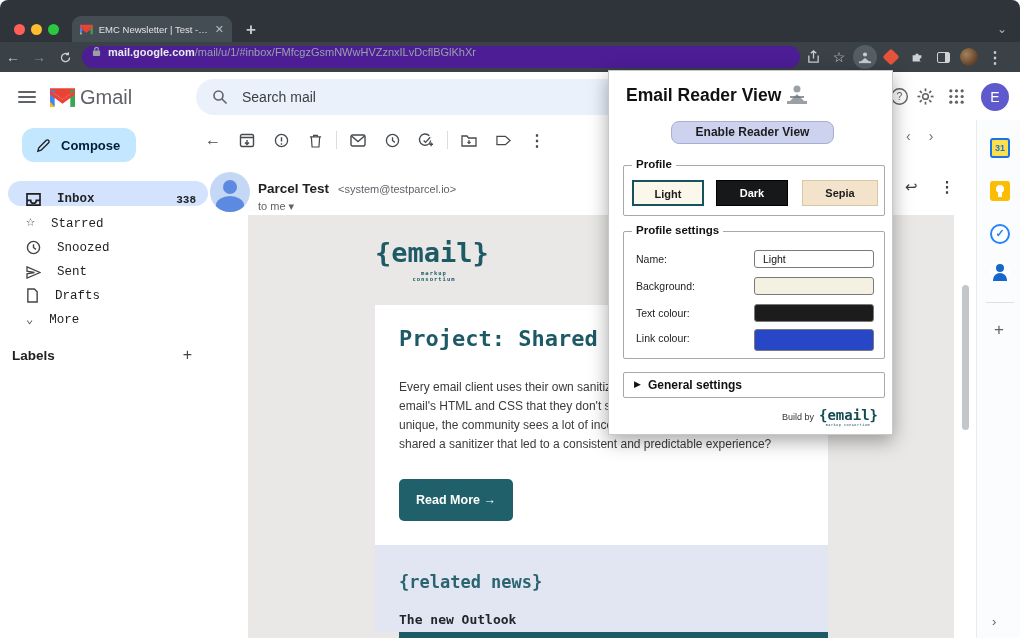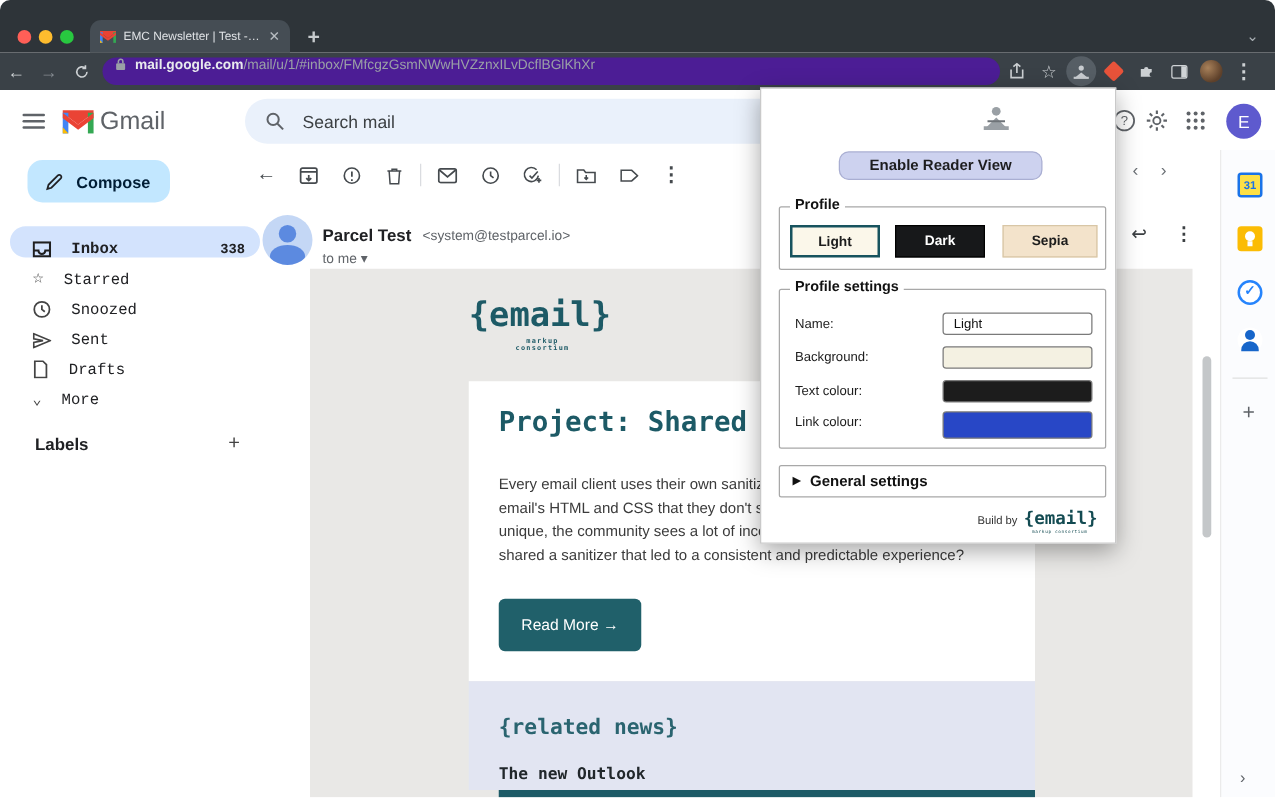--- a/index.html
+++ b/index.html
@@ -42,21 +42,21 @@
 
   
   #sidebar { left:0; top:120px; width:248px; height:518px; background:#fff; }
   #compose-btn { left:22px; top:128px; width:114px; height:34px; background:#c2e7ff; border-radius:12px; display:flex; align-items:center; gap:10px; padding:0 14px; }
   #compose-label { font-size:13px; font-weight:bold; color:#001d35; }
   .side-item { left:8px; width:200px; height:25px; display:flex; align-items:flex-end; gap:16px; padding:0 12px 0 18px; border-radius:13px; color:#202124; font-size:12.5px;font-family:Liberation Mono, monospace; }
   .side-item.active { background:#d3e3fd; font-weight:bold; }
   .side-item .grow { flex:1; }
   .side-count { font-size:11px; font-weight:bold; }
   #labels-row { left:12px; top:346px; width:180px; display:flex; align-items:center; }
-  #labels-header { font-size:13.5px; font-weight:bold; color:#202124; flex:1;margin-left:16px; }
+  #labels-header { font-size:13.5px; font-weight:bold; color:#202124; flex:1; }
   #labels-add { color:#444; font-size:16px; }
 
   
   #mail-toolbar { left:196px; top:120px; width:780px; height:40px; background:#fff; display:flex; align-items:center; }
   .tb-ic { width:34px; text-align:center; color:#454a4e; }
   .tb-sep { width:1px; height:18px; background:#dadce0; margin:0 4px; }
   #pager { position:absolute; left:906px; top:128px; color:#6b7075; font-size:14px; letter-spacing:18px; }
 
   
   #sender-avatar { left:210px; top:172px; width:40px; height:40px; border-radius:50%; background:#c4d7f5; overflow:hidden; }
@@ -68,21 +68,21 @@
   #msg-actions { left:905px; top:178px; color:#3c4043; font-size:15px; display:flex; gap:22px; }
 
   
   #email-bg { left:248px; top:215px; width:706px; height:423px; background:#e9e8e6; }
   #email-logo { left:375px; top:237px; font-family:"DejaVu Sans Mono", monospace; font-weight:bold; font-size:27px; color:#1d5a66; }
   #email-logo-sub { left:398px; top:270px; width:72px; text-align:center; font-size:5.5px; letter-spacing:1px; color:#1d5a66; font-family:"DejaVu Sans Mono", monospace; font-weight:bold; }
   #email-card { left:375px; top:305px; width:453px; height:240px; background:#fff; }
   #email-heading { left:399px; top:326px; font-family:"DejaVu Sans Mono", monospace; font-weight:bold; font-size:22px; color:#1d5a66; white-space:nowrap; }
   #email-paragraph { left:399px; top:378px; width:420px; font-size:12px; color:#3b3b3b; line-height:19px; }
   #email-paragraph div { white-space:nowrap; }
-  #read-more-btn { left:399px; top:479px; width:114px; height:42px; background:#20606a; border-radius:5px; color:#fff; font-weight:normal; font-size:12.5px; display:flex; align-items:center; justify-content:center; }
+  #read-more-btn { left:399px; top:479px; width:114px; height:42px; background:#20606a; border-radius:5px; color:#fff; font-weight:bold; font-size:12.5px; display:flex; align-items:center; justify-content:center; }
   #email-lavender { left:375px; top:545px; width:453px; height:87px; background:#e2e5f2; }
   #related-heading { left:399px; top:572px; font-family:"DejaVu Sans Mono", monospace; font-weight:bold; font-size:17px; color:#2a6470; }
   #article-title { left:399px; top:612px; font-family:"DejaVu Sans Mono", monospace; font-weight:bold; font-size:13px; color:#21272b; }
   #teal-strip { left:399px; top:632px; width:429px; height:6px; background:#1d5a66; }
   #scrollbar-thumb { left:962px; top:285px; width:7px; height:145px; background:#c4c7c9; border-radius:4px; }
 
   
   #right-panel { left:976px; top:120px; width:44px; height:518px; background:#fbfcfe; border-left:1px solid #ebebeb; }
   .panel-ic { position:absolute; left:990px; width:20px; height:20px; }
   #calendar-icon { border:2px solid #1a73e8; border-radius:3px; background:#fde047; color:#1a73e8; font-size:9px; font-weight:bold; text-align:center; line-height:16px; }
@@ -392,20 +392,21 @@
   <div id="tasks-icon" class="panel-ic" style="top:224px;">✓</div>
   <div id="contacts-icon" class="panel-ic" style="top:262px;">
       <div class="head"></div>
       <div class="body"></div>
     </div>
   <div id="panel-divider" class="abs"></div>
   <div id="panel-add" class="abs">+</div>
   <div id="panel-collapse" class="abs">›</div>
 
   <div id="popup" class="abs">
+    <div id="popup-title">Email Reader View</div>
     <svg id="popup-title-icon" width="24" height="22" viewBox="0 0 24 22">
       <circle cx="12" cy="6" r="3.5" fill="#9aa0a5"></circle>
       <path d="M3 20 L12 11 L21 20 Z" fill="#9aa0a5"></path>
       <rect x="2" y="18" width="20" height="3" fill="#9aa0a5"></rect>
       <path d="M5 14 h14" stroke="#6e7378" stroke-width="1.5"></path>
     </svg>
     <div id="enable-btn">Enable Reader View</div>
 
     <div id="profile-fieldset" class="fieldset">
       <span class="legend">Profile</span>

